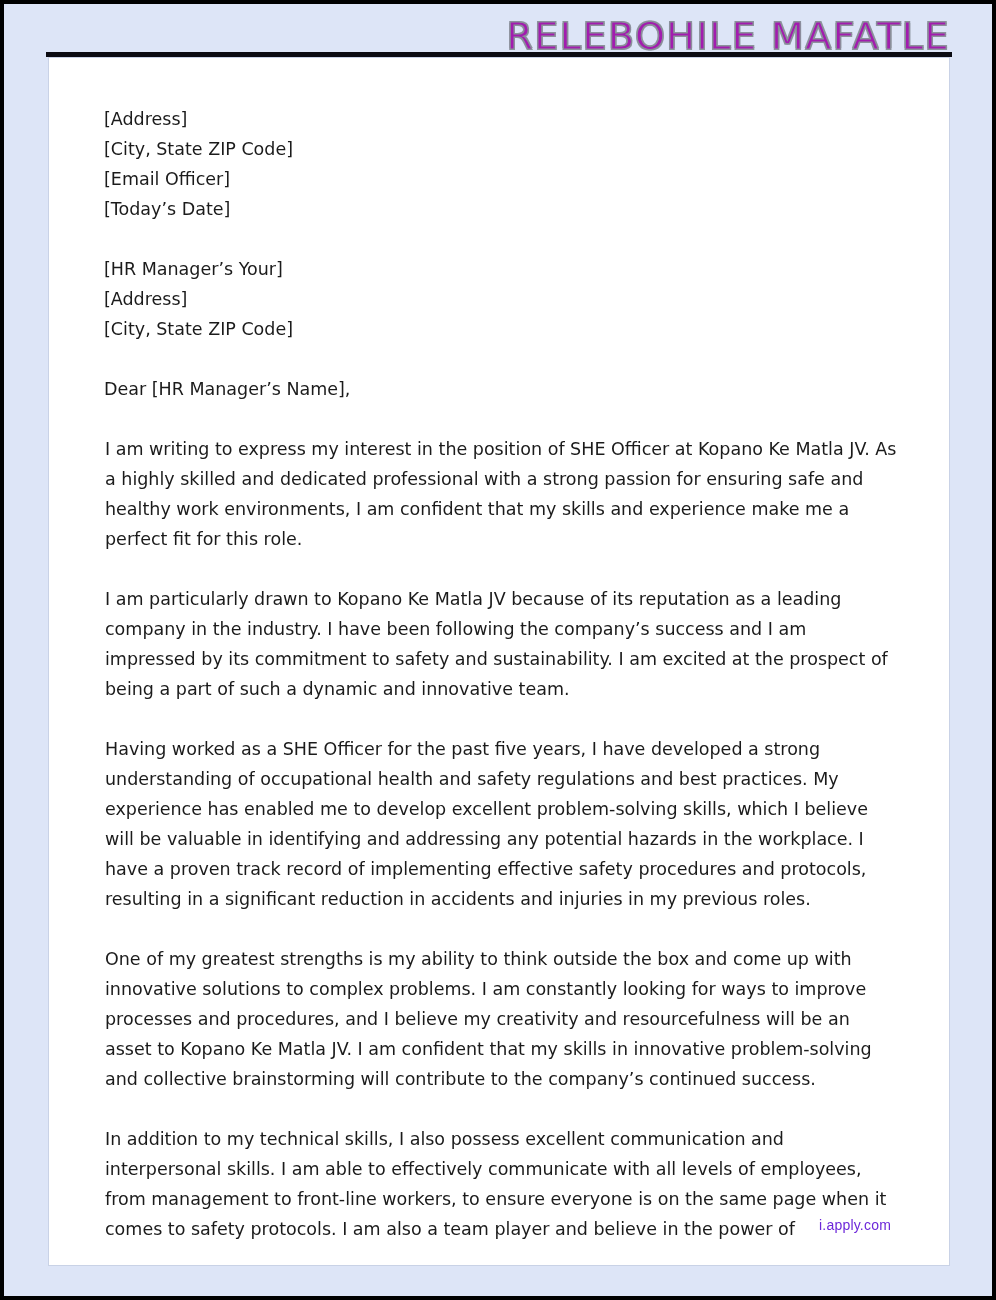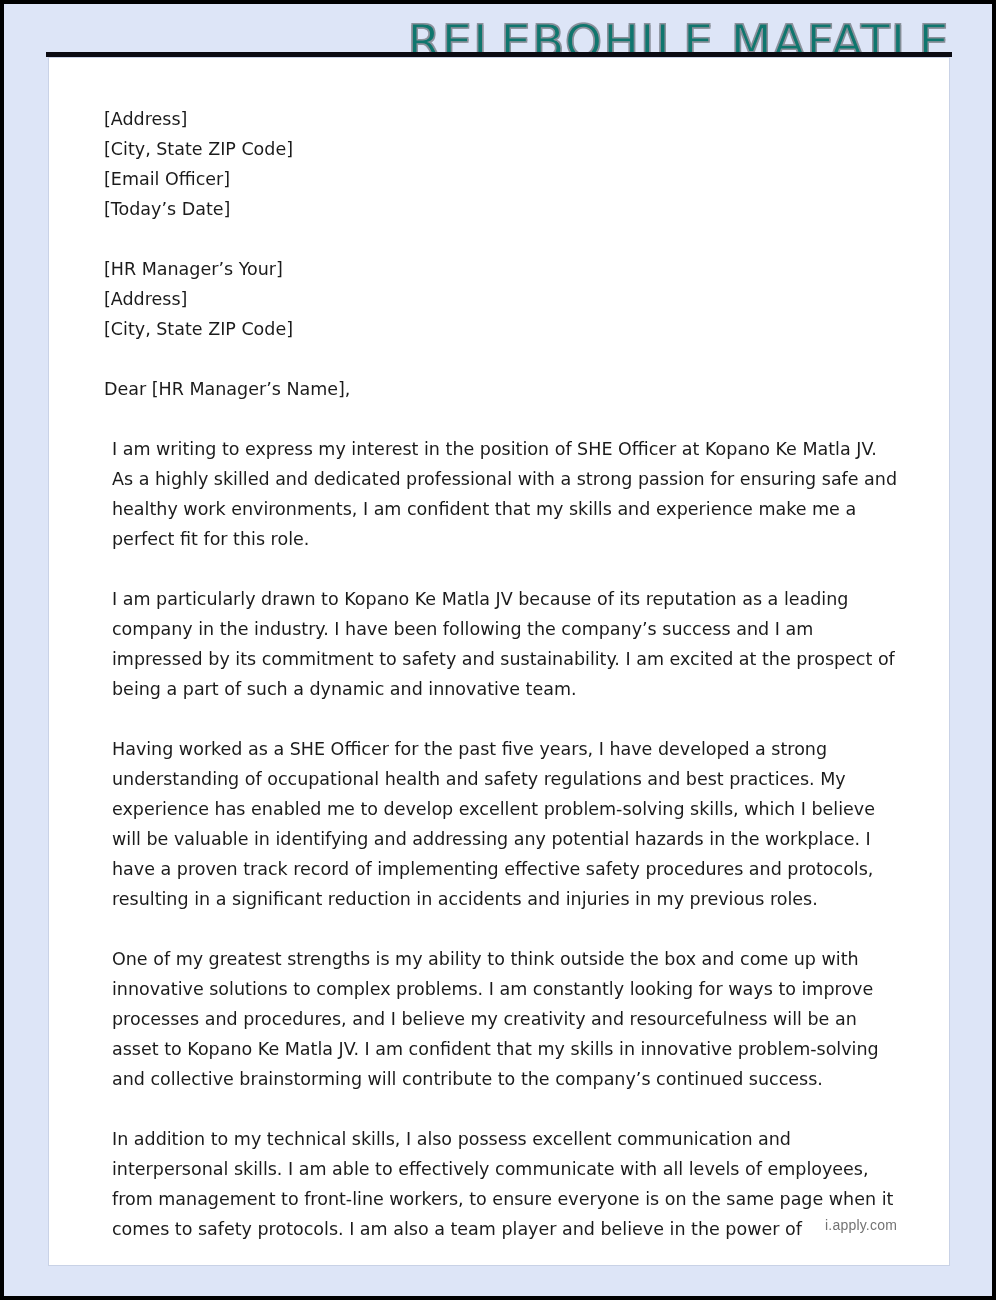--- a/index.html
+++ b/index.html
@@ -28,24 +28,24 @@
     left: 0;
     top: 0;
     width: 988px;
     height: 52px;
     background: #dde5f7;
   }
   .header-name {
     position: absolute;
     right: 42px;
     top: 10px;
-    font-size: 47px;
+    font-size: 38px;
     letter-spacing: 1.5px;
     font-family: "DejaVu Sans", sans-serif;
-    color: #0f766e;
+    color: #a21caf;
     -webkit-text-stroke: 1px #8a8f99;
     text-shadow:
       -1px -1px 0 #8f95a0,
       1px -1px 0 #8f95a0,
       -1px 1px 0 #8f95a0,
       1px 1px 0 #8f95a0;
     white-space: nowrap;
   }
   .header-rule {
     position: absolute;
@@ -76,32 +76,32 @@
     font-size: 17.5px;
     line-height: 30px;
   }
   .line {
     white-space: pre;
   }
   .blankline {
     height: 30px;
   }
   .para {
-    margin: 0 0 30px 8px;
+    margin: 0 0 30px 1px;
   }
   .para:last-child {
     margin-bottom: 0;
   }
   .watermark {
     position: absolute;
-    right: 52px;
+    right: 58px;
     bottom: 32px;
     font-family: "Liberation Sans", sans-serif;
     font-size: 14px;
-    color: #737373;
+    color: #6d28d9;
     letter-spacing: 0.2px;
     white-space: nowrap;
   }
 </style>
 </head>
 <body>
 
 <div class="page">
 
   <div class="header">

